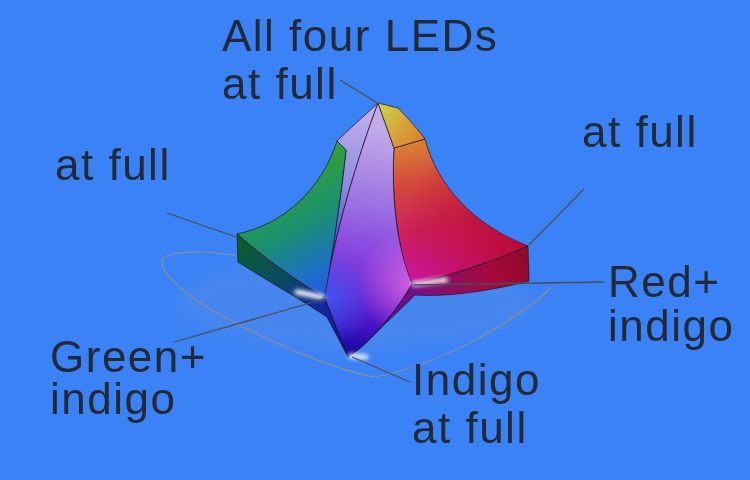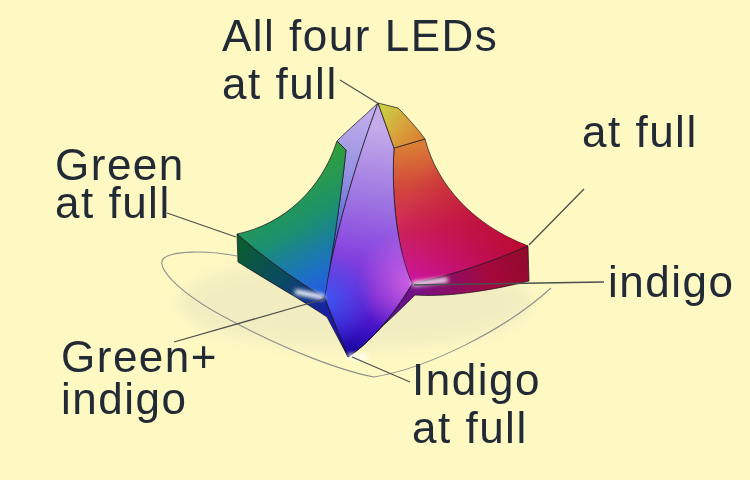--- a/index.html
+++ b/index.html
@@ -17,21 +17,21 @@
     letter-spacing:1.5px;
     color:#222a36;
     white-space:nowrap;
     user-select:none;
   }
   .lbl span{display:block;}
 </style>
 </head>
 <body>
 
-<div id="canvas" style="background: #fef9c3; text-decoration: underline;">
+<div id="canvas" style="background: #3b82f6; text-decoration: underline;">
 
   <svg id="scene" width="750" height="480" viewBox="0 0 750 480">
     <defs>
       <filter id="soft" x="-40%" y="-40%" width="180%" height="180%">
         <feGaussianBlur stdDeviation="2.2"></feGaussianBlur>
       </filter>
       <filter id="softer" x="-60%" y="-60%" width="220%" height="220%">
         <feGaussianBlur stdDeviation="7"></feGaussianBlur>
       </filter>
 
@@ -138,33 +138,33 @@
       <path d="M174,342 L324,299"></path>
     </g>
   </svg>
 
   <div class="lbl" style="left: 222px; top: 12px; line-height: 48px; color: rgb(34, 42, 54);">
     <span>All four LEDs</span>
     <span>at full</span>
   </div>
 
   <div class="lbl" style="left: 55px; top: 146px; line-height: 38px; color: rgb(34, 42, 54);">
-    <span>Green</span>
     <span>at full</span>
   </div>
 
   <div class="lbl" style="left: 582px; top: 112px; line-height: 40px; color: rgb(34, 42, 54);">
     <span>at full</span>
   </div>
 
   <div class="lbl" style="left: 608px; top: 260px; line-height: 44px; color: rgb(34, 42, 54);">
+    <span>Red+</span>
     <span>indigo</span>
   </div>
 
-  <div class="lbl" style="left: 50px; top: 336px; line-height: 42px; color: rgb(34, 42, 54); margin-left: 11px;">
+  <div class="lbl" style="left: 50px; top: 336px; line-height: 42px; color: rgb(34, 42, 54);">
     <span>Green+</span>
     <span>indigo</span>
   </div>
 
   <div class="lbl" style="left: 412px; top: 356px; line-height: 48px; color: rgb(34, 42, 54);">
     <span>Indigo</span>
     <span>at full</span>
   </div>
 
 </div>

